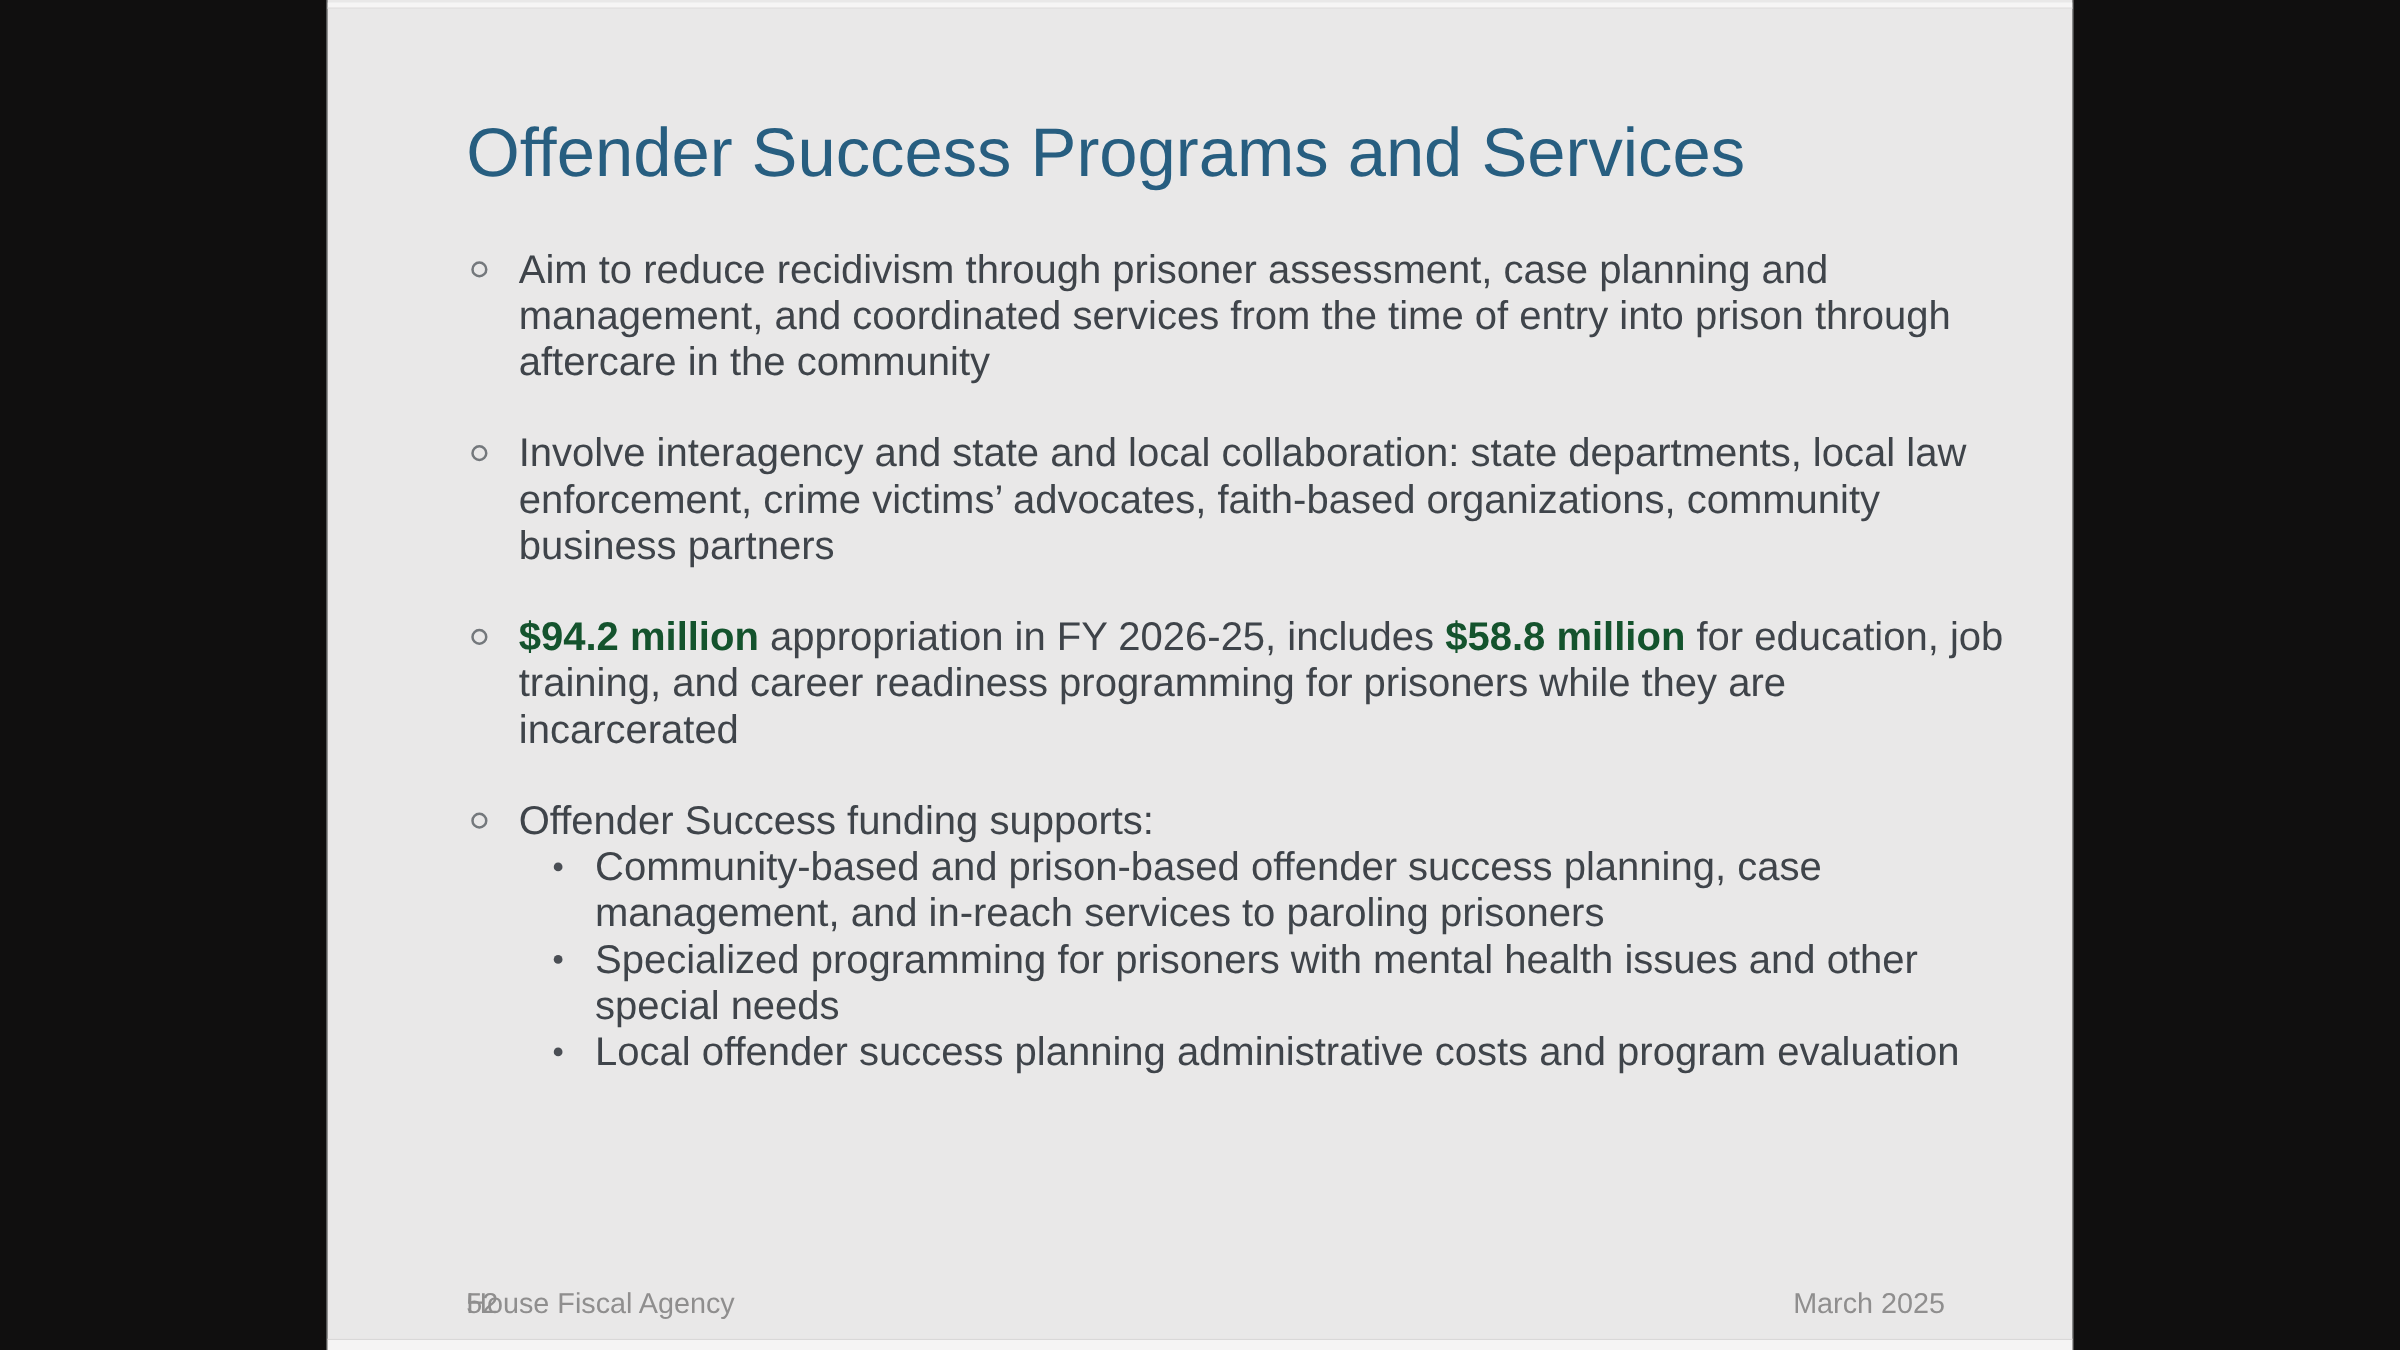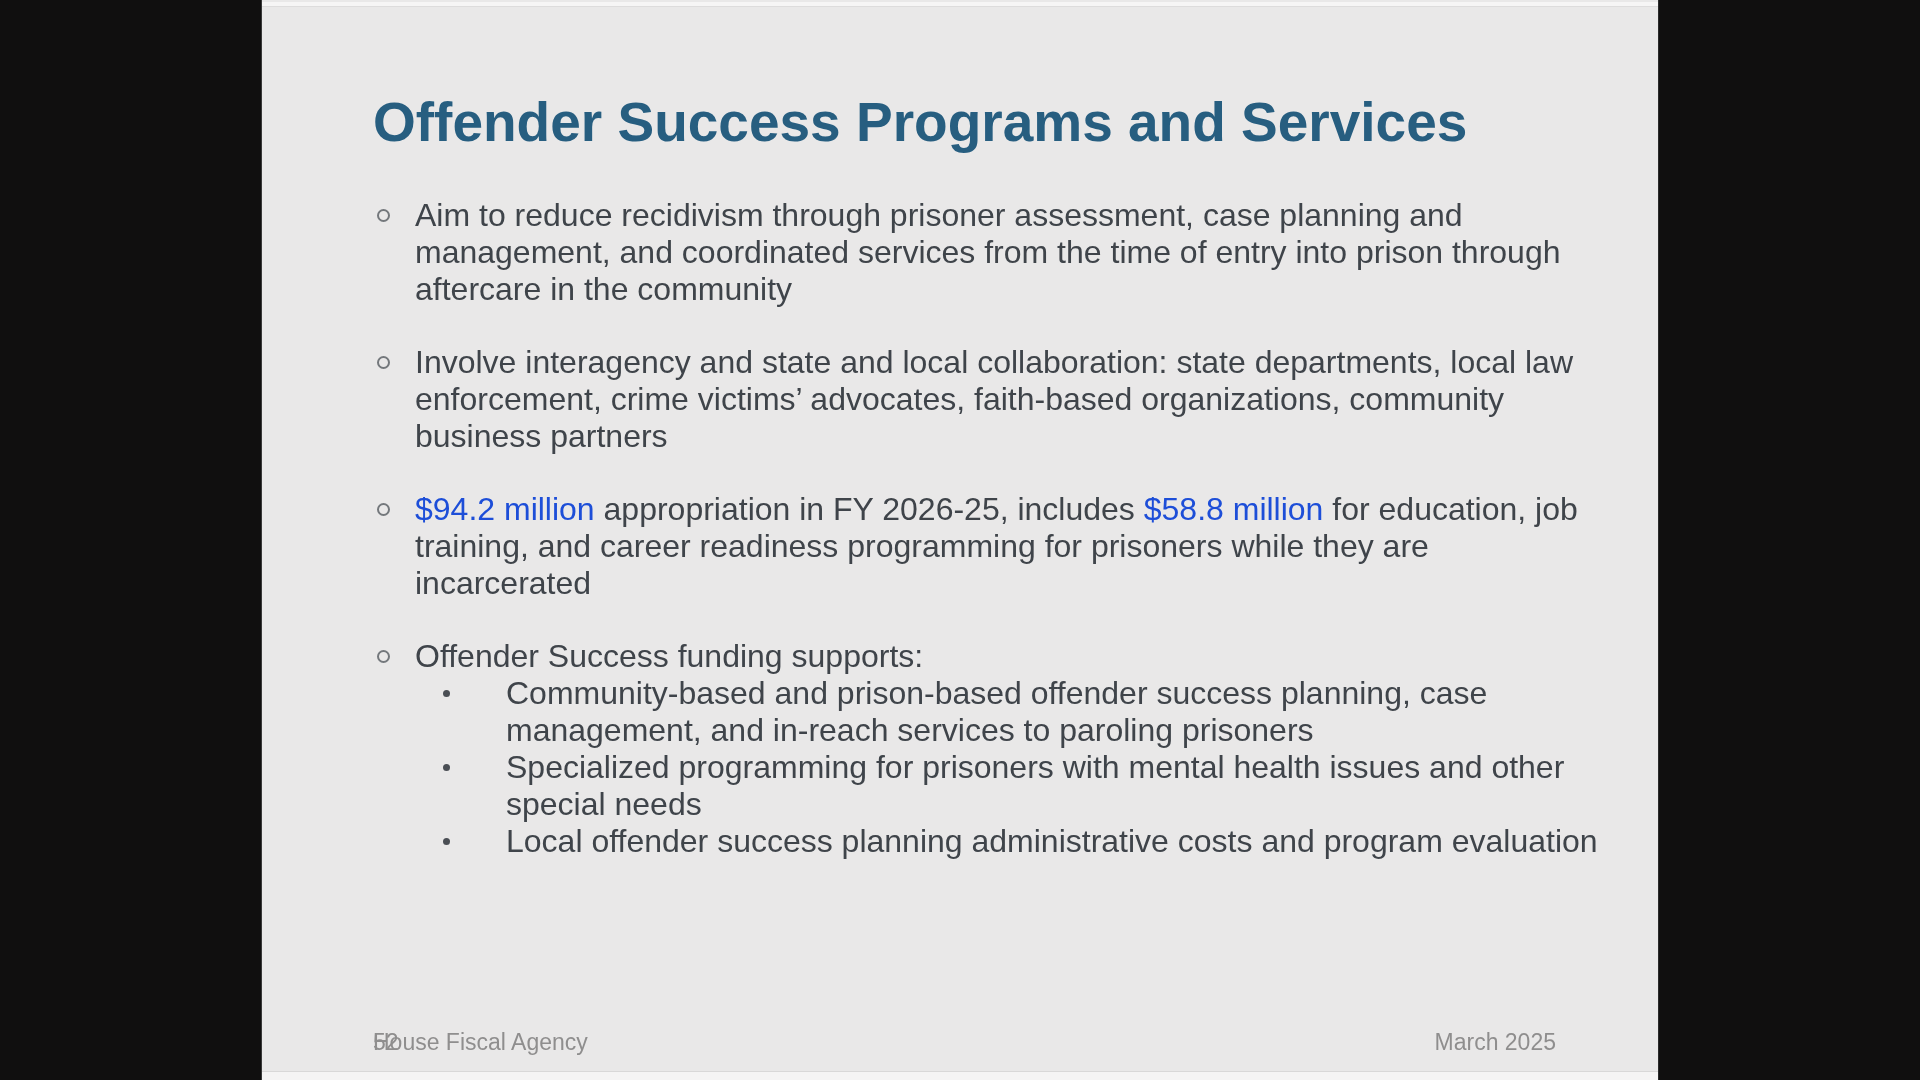--- a/index.html
+++ b/index.html
@@ -47,21 +47,21 @@
   .content {
     position: absolute;
     left: 111px;
     top: 0;
     width: 1235px;
   }
   .title {
     margin: 94px 0 0 0;
     font-size: 55px;
     line-height: 1.05;
-    font-weight: bold;
+    font-weight: normal;
     color: #275e80;
     letter-spacing: 0;
   }
   .bullets {
     margin-top: 45px;
   }
   .bullet {
     display: flex;
     margin-bottom: 36px;
   }
@@ -82,27 +82,26 @@
     background: transparent;
   }
   .btext {
     font-size: 32px;
     line-height: 37px;
     color: #3f444a;
     white-space: pre-line;
     margin: 0;
   }
   .btext .b {
-    font-weight: normal;
-    color: #1d4ed8;
+    font-weight: bold;
+    color: #14532d;
   }
   .subbullet {
     display: flex;
     margin-left: 66px;
-    gap: 30px;
   }
   .dot-col {
     flex: 0 0 37px;
   }
   .dot {
     width: 7px;
     height: 7px;
     background: #4a4e54;
     border-radius: 50%;
     margin-top: 15px;

